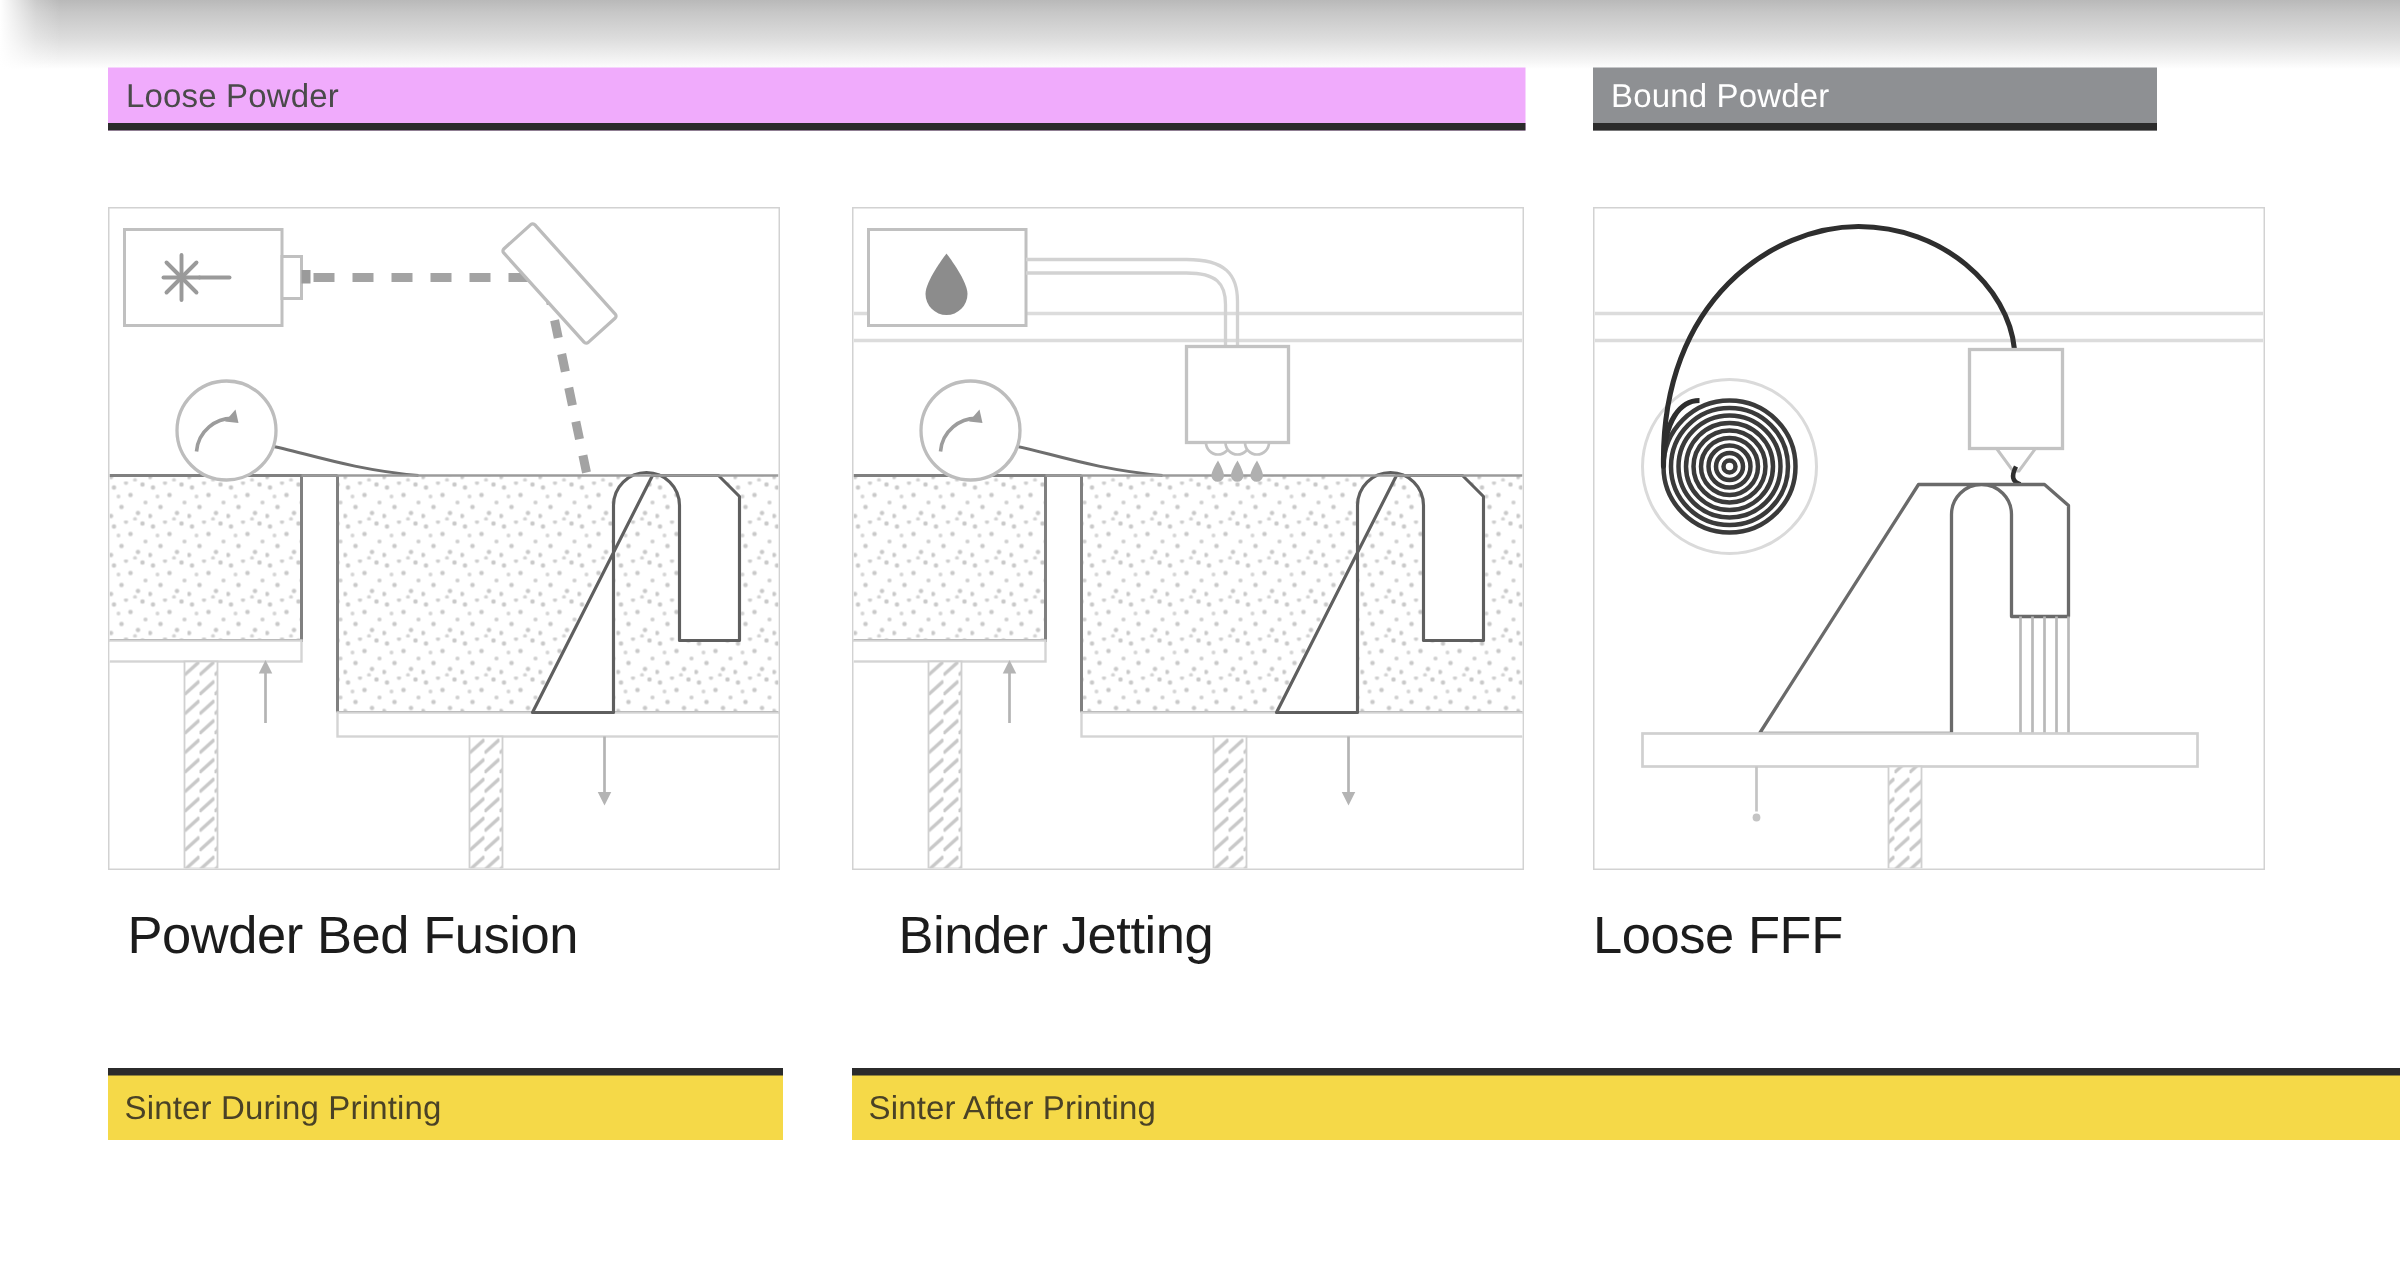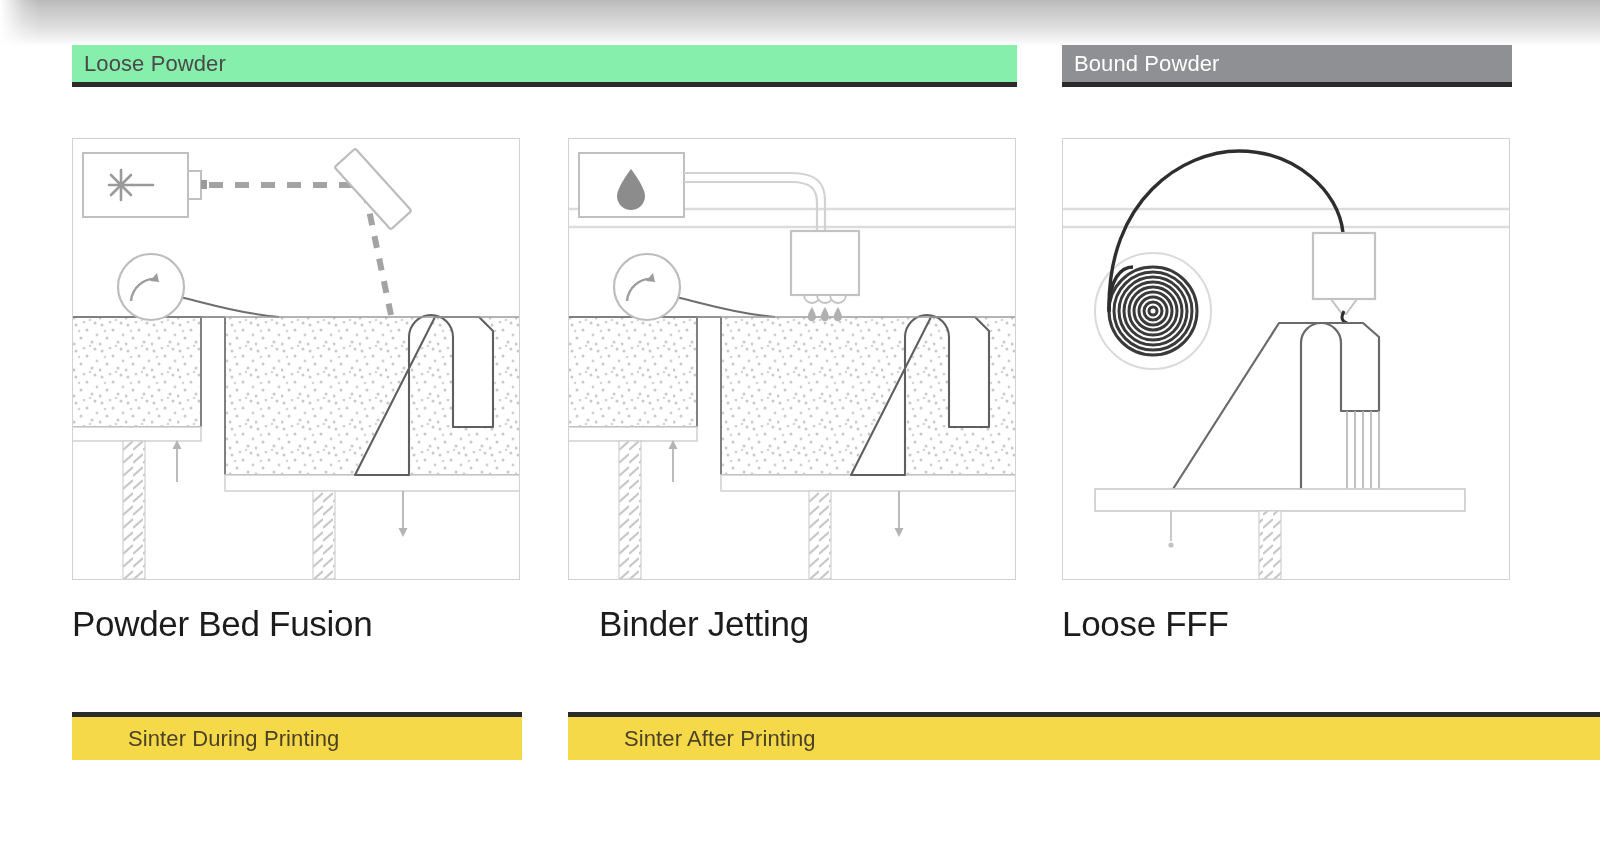--- a/index.html
+++ b/index.html
@@ -38,25 +38,25 @@
     display: flex;
     align-items: center;
     padding-left: 12px;
   }
   .cat-bar .cat-label {
     font-size: 22px;
     letter-spacing: 0.1px;
   }
   #cat-loose {
     left: 72px; top: 45px; width: 945px;
-    background: #86efac;
+    background: #f0abfc;
   }
   #cat-loose .cat-label { color: #4a4a4a; }
   #cat-bound {
-    left: 1062px; top: 45px; width: 450px;
+    left: 1062px; top: 45px; width: 376px;
     background: #8e9093;
   }
   #cat-bound .cat-label { color: #ffffff; }
 
   
   .panel {
     position: absolute;
     top: 138px;
     width: 448px;
     height: 442px;
@@ -73,41 +73,40 @@
   
   .caption {
     position: absolute;
     top: 604px;
     font-size: 35px;
     font-weight: 500;
     color: #1c1c1c;
     letter-spacing: -0.3px;
     white-space: nowrap;
   }
-  #cap-pbf { left: 72px; }
+  #cap-pbf { left: 85px; }
   #cap-bj  { left: 599px; }
   #cap-fff { left: 1062px; }
 
   
   .sinter-bar {
     position: absolute;
     box-sizing: border-box;
     height: 48px;
     top: 712px;
     background: #f5d948;
     border-top: 5px solid #2b2b2b;
     display: flex;
     align-items: center;
     padding-left: 11px;
   }
   .sinter-bar .sinter-label {
     font-size: 22px;
     color: #4a4226;
     letter-spacing: 0.1px;
-    margin-left: 45px;
   }
   #sinter-during { left: 72px; width: 450px; }
   #sinter-after  { left: 568px; width: 1125px; }
 </style>
 </head>
 <body>
 
 <div id="top-fade"></div>
 <div id="top-fade-left"></div>
 

